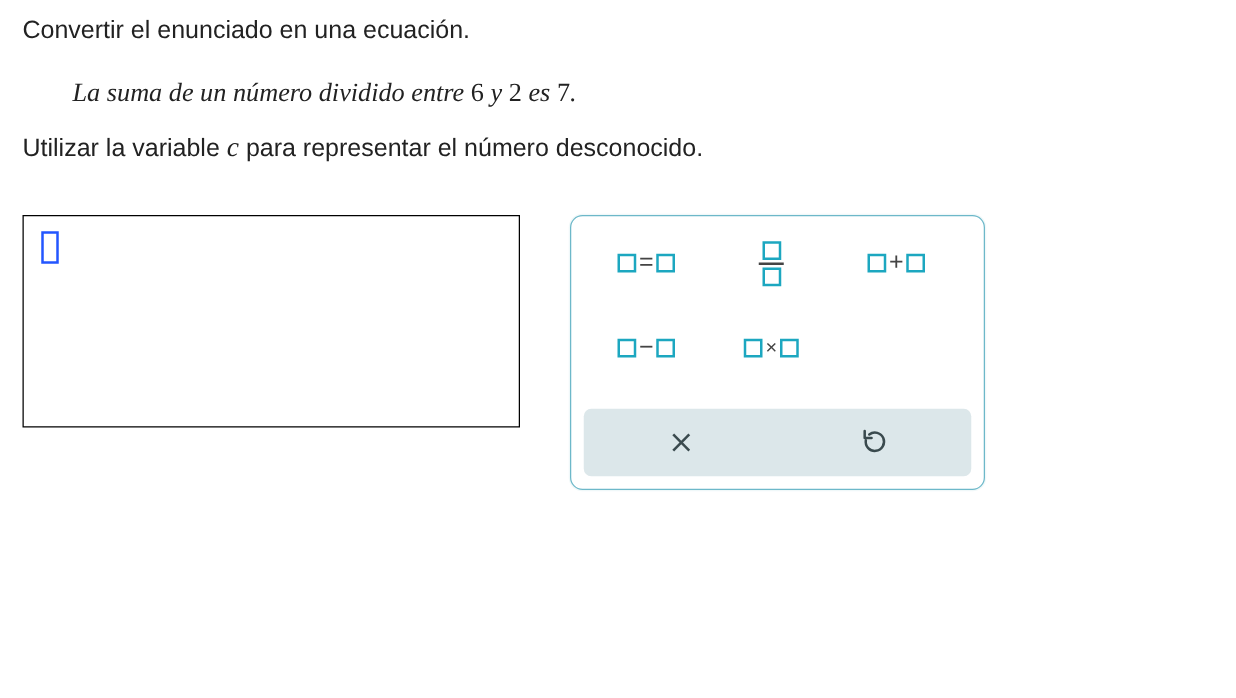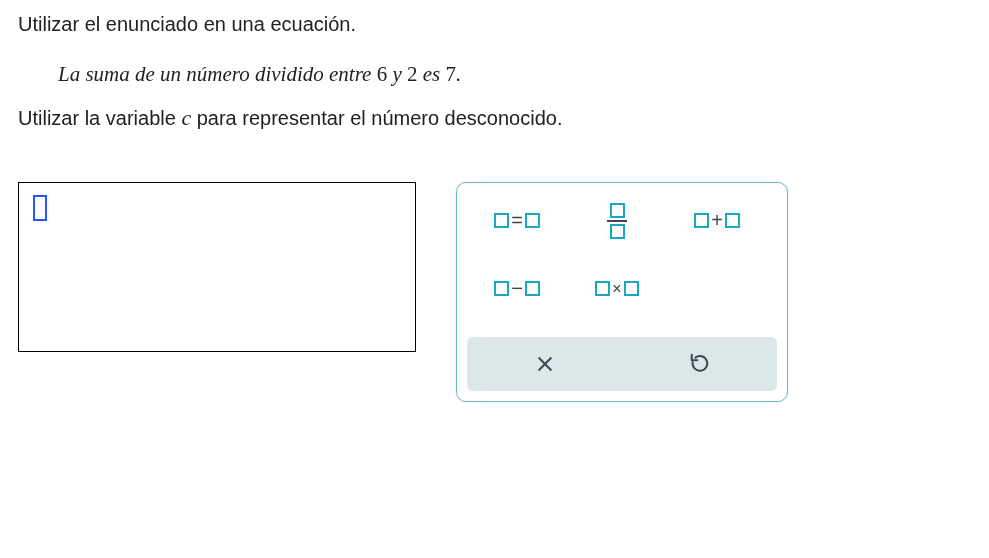--- a/index.html
+++ b/index.html
@@ -14,21 +14,21 @@
     }
     .instruction { margin-bottom: 24px; line-height: 1.4; }
     .statement { 
       font-style: italic; 
       margin-left: 40px; 
       margin-bottom: 16px; 
       font-family: Georgia, 'Times New Roman', serif;
       font-size: 21px;
     }
     .statement .num { font-style: normal; font-family: 'Times New Roman', serif; }
-    .instruction2 { margin-bottom: 48px; line-height: 1.4; }
+    .instruction2 { margin-bottom: 38px; line-height: 1.4; }
     .instruction2 .var { font-style: italic; font-family: 'Times New Roman', serif; font-size: 22px; }
     
     .work-area {
       display: flex;
       gap: 40px;
       align-items: flex-start;
     }
     
     .answer-box {
       border: 1.5px solid #000;
@@ -111,21 +111,21 @@
       width: 40px;
       height: 30px;
       cursor: pointer;
       color: #3a4a4e;
     }
     .bottom-btn svg { width: 22px; height: 22px; }
   </style>
 </head>
 <body>
 
-<div class="instruction">Utilizar el enunciado en una ecuación.</div>
+<div class="instruction">Convertir el enunciado en una ecuación.</div>
 
 <div class="statement">
   <span>La suma de un número dividido entre </span><span class="num">6</span><span> y </span><span class="num">2</span><span> es </span><span class="num">7</span><span>.</span>
 </div>
 
 <div class="instruction2">
   <span>Utilizar la variable </span><span class="var">c</span><span> para representar el número desconocido.</span>
 </div>
 
 <div class="work-area">

